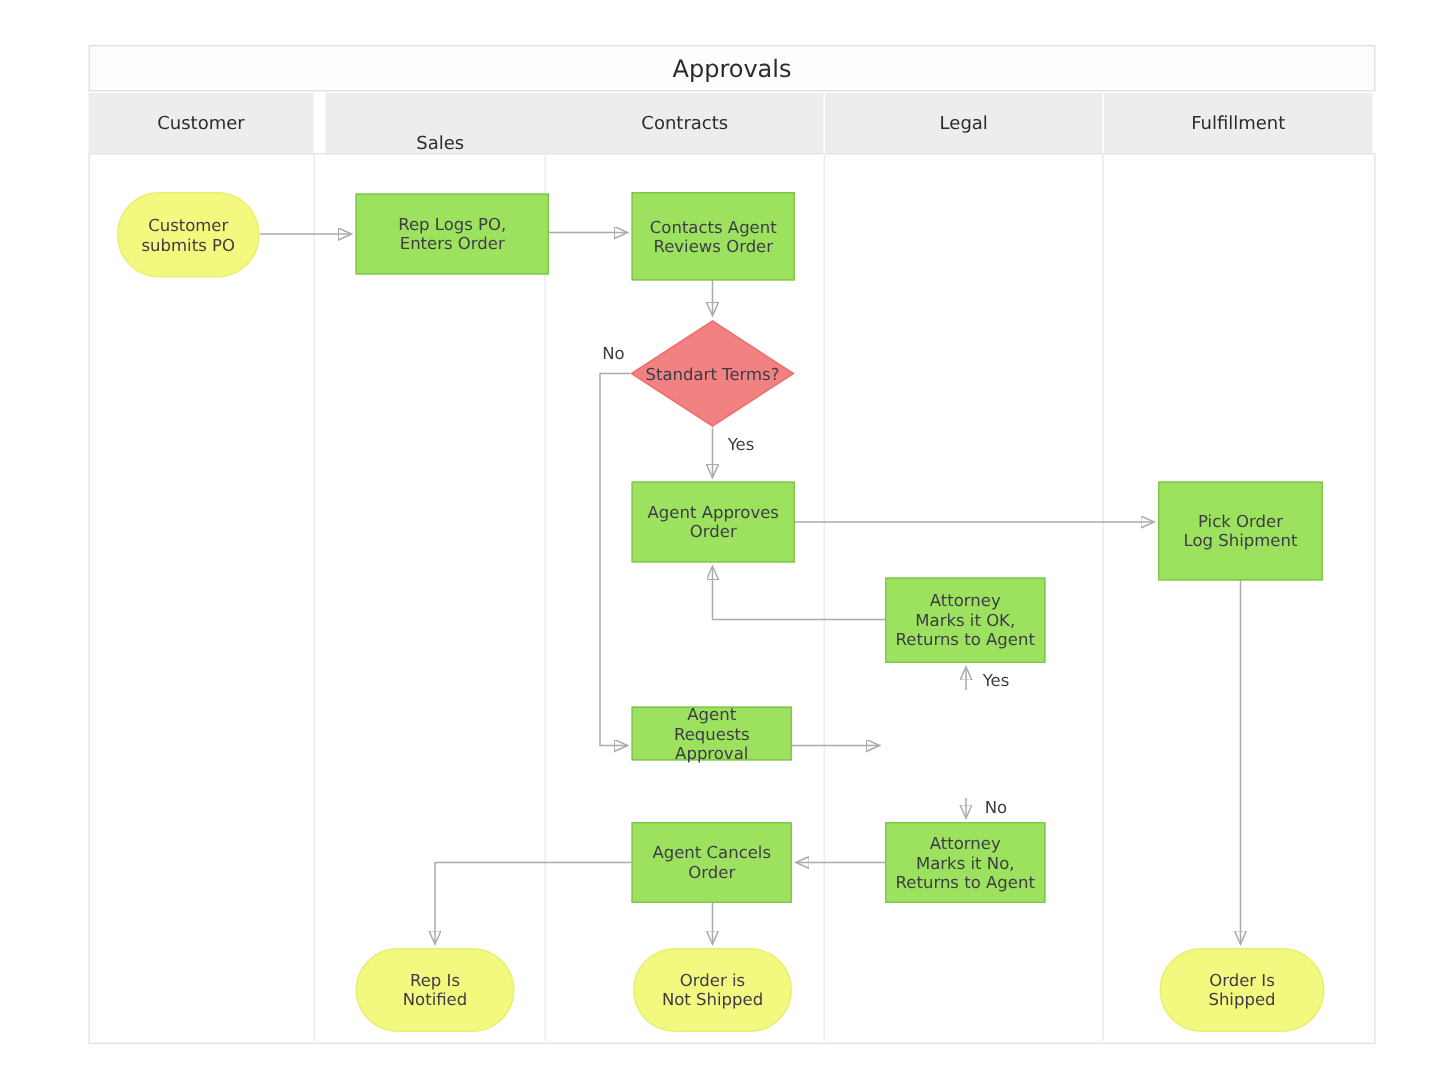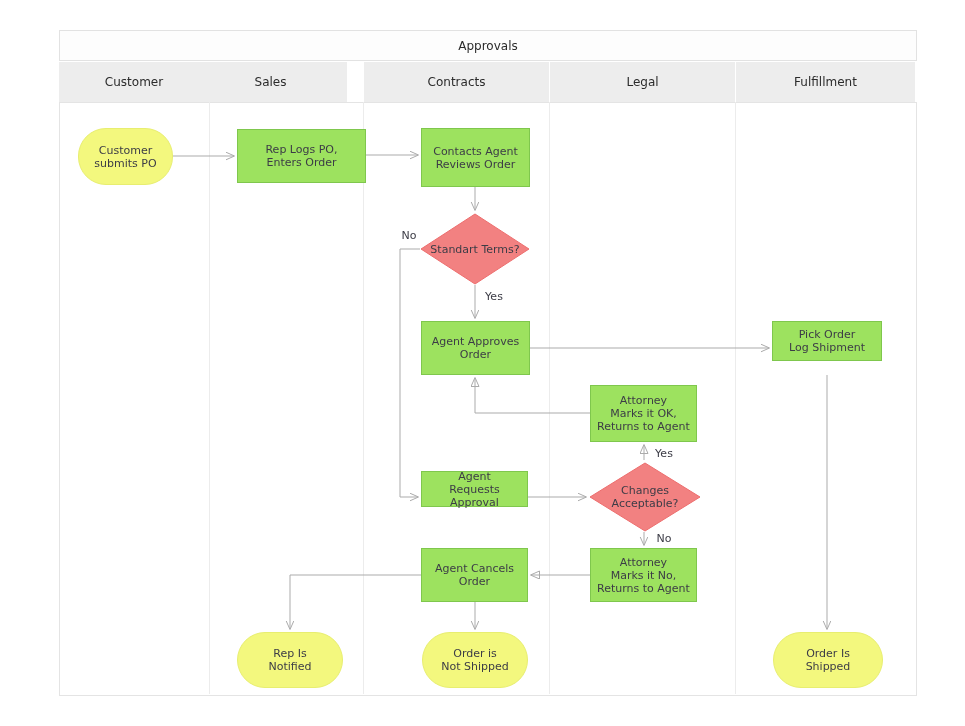--- a/index.html
+++ b/index.html
@@ -2,21 +2,21 @@
 <html><head>
 <meta charset="utf-8">
 <style>
   html,body{margin:0;padding:0;background:#ffffff;}
   .canvas{position:relative;width:965px;height:726px;background:#ffffff;
           font-family:"DejaVu Sans","Liberation Sans",sans-serif;overflow:hidden;}
   
   .title-bar{position:absolute;left:59px;top:30px;width:856px;height:29px;
              background:#fdfdfd;border:1px solid #e2e2e2;
              display:flex;align-items:center;justify-content:center;
-             font-size:12px;color:#2b2b2b;}
+             font-size:16px;color:#2b2b2b;}
   .lane-header{position:absolute;top:62px;height:40px;background:#ededed;
                display:flex;align-items:center;justify-content:center;
                font-size:12px;color:#2b2b2b;}
   .body-area{position:absolute;left:59px;top:102px;width:856px;height:592px;
              background:#ffffff;border:1px solid #e4e4e4;}
   .lane-sep{position:absolute;top:102px;height:592px;width:1px;background:#ececec;}
   
   .node{position:absolute;box-sizing:border-box;display:flex;align-items:center;
         justify-content:center;text-align:center;font-size:11px;line-height:13px;
         color:#3c3c46;white-space:pre-line;}
@@ -37,21 +37,21 @@
 
 <div class="canvas">
 
   <div class="title-bar">
     <span>Approvals</span>
   </div>
 
   <div class="lane-header" style="left:59px;width:150px;">
       <span>Customer</span>
     </div>
-  <div class="lane-header" style="left:194px;width:153px;">
+  <div class="lane-header" style="left:217px;width:153px;align-items:flex-end;">
       <span>Sales</span>
     </div>
   <div class="lane-header" style="left:550px;width:185px;">
       <span>Legal</span>
     </div>
   <div class="lane-header" style="left:364px;width:185px;">
       <span>Contracts</span>
     </div>
   <div class="lane-header" style="left:736px;width:179px;">
       <span>Fulfillment</span>
@@ -97,34 +97,27 @@
   <div class="diamond-wrap" style="left:420px;top:213px;width:110px;height:72px;text-decoration:underline;">
     <svg viewBox="0 0 110 72" preserveAspectRatio="none">
       <polygon points="55,1 109,36 55,71 1,36" fill="#f28181" stroke="#ed6e6e" stroke-width="1"></polygon>
     </svg>
     <div class="diamond-label">Standart Terms?</div>
   </div>
 
   <div class="node rect" style="left:421px;top:321px;width:109px;height:54px;">Agent Approves
 Order</div>
 
-  <div class="node rect" style="left:772px;top:321px;width:110px;height:40px;">Pick Order
+  <div class="node rect" style="left:772px;top:321px;width:110px;height:66px;">Pick Order
 Log Shipment</div>
 
   <div class="node rect" style="left:590px;top:385px;width:107px;height:57px;">Attorney
 Marks it OK,
 Returns to Agent</div>
 
-  <div class="diamond-wrap" style="left:589px;top:462px;width:112px;height:70px;">
-    <svg viewBox="0 0 112 70" preserveAspectRatio="none">
-      <polygon points="56,1 111,35 56,69 1,35" fill="#f28181" stroke="#ed6e6e" stroke-width="1"></polygon>
-    </svg>
-    <div class="diamond-label">Changes
-Acceptable?</div>
-  </div>
 
   <div class="node rect" style="left:421px;top:471px;width:107px;height:36px;">Agent
 Requests
 Approval</div>
 
   <div class="node rect" style="left:590px;top:548px;width:107px;height:54px;">Attorney
 Marks it No,
 Returns to Agent</div>
 
   <div class="node rect" style="left:421px;top:548px;width:107px;height:54px;">Agent Cancels

